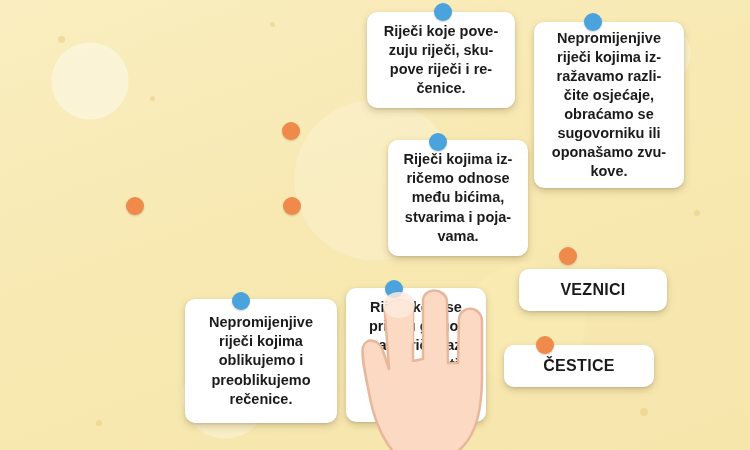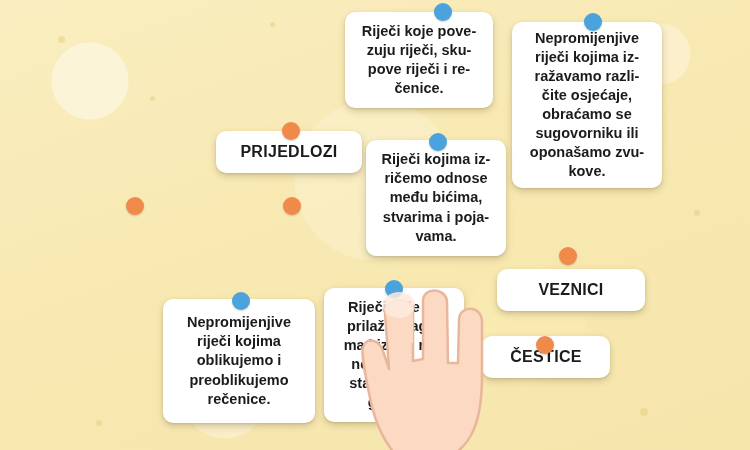--- a/index.html
+++ b/index.html
@@ -35,20 +35,21 @@
     position: absolute;
     box-sizing: border-box;
     background: #ffffff;
     border-radius: 10px;
     box-shadow: 0 3px 7px rgba(120, 100, 60, 0.30), 0 1px 2px rgba(120,100,60,0.18);
     display: flex;
     align-items: center;
     justify-content: center;
     text-align: center;
     color: #1b1b1b;
+    margin-left: 22px;
   }
   .card .txt {
     display: block;
     width: 100%;
     padding: 0 8px;
     box-sizing: border-box;
     white-space: pre-line;
   }
   .card.label .txt {
     font-weight: bold;
@@ -106,23 +107,20 @@
 riječi kojima iz-
 ražavamo razli-
 čite osjećaje,
 obraćamo se
 sugovorniku ili
 oponašamo zvu-
 kove.</span>
   </div>
   <div class="dot blue" style="left:584px; top:13px;"></div>
 
-  <div class="card label" style="left:216px; top:131px; width:146px; height:42px;">
-    <span class="txt">PRIJEDLOZI</span>
-  </div>
   <div class="dot orange" style="left:282px; top:122px;"></div>
 
   <div class="card def" style="left:366px; top:140px; width:140px; height:116px;">
     <span class="txt">Riječi kojima iz-
 ričemo odnose
 među bićima,
 stvarima i poja-
 vama.</span>
   </div>
   <div class="dot blue" style="left:429px; top:133px;"></div>
@@ -148,21 +146,21 @@
   <div class="card def" style="left:324px; top:288px; width:140px; height:134px;">
     <span class="txt">Riječi koje se
 prilažu glago-
 ma i izriču raz-
 ne okolnosti
 stanja ili rad-
 govora.</span>
   </div>
   <div class="dot blue" style="left:385px; top:280px;"></div>
 
-  <div class="card label" style="left:482px; top:336px; width:128px; height:42px;">
+  <div class="card label" style="left:482px; top:345px; width:150px; height:42px;">
     <span class="txt">ČESTICE</span>
   </div>
   <div class="dot orange" style="left:536px; top:336px;"></div>
 
   <svg id="hand" viewBox="0 0 160 215" xmlns="http://www.w3.org/2000/svg">
     <g>
       <path d="M30 70 C30 56 52 52 58 66 L58 118 L68 116 L68 58 C68 44 90 44 92 58 L93 120 L103 120 L104 76 C105 62 126 62 127 78 L127 132 C127 176 118 200 96 213 L42 213 C26 196 18 172 14 150 C10 130 6 112 8 104 C11 94 24 96 28 108 L34 126 L30 70 Z" fill="#fbd9c2" stroke="#e8b79b" stroke-width="2.5" stroke-linejoin="round"></path>
       <path d="M30 70 C30 56 52 52 58 66 L58 100 L40 100 Z" fill="#fbd9c2"></path>
       <ellipse cx="44" cy="62" rx="16" ry="13" fill="#fdeade" opacity="0.85"></ellipse>
     </g>

